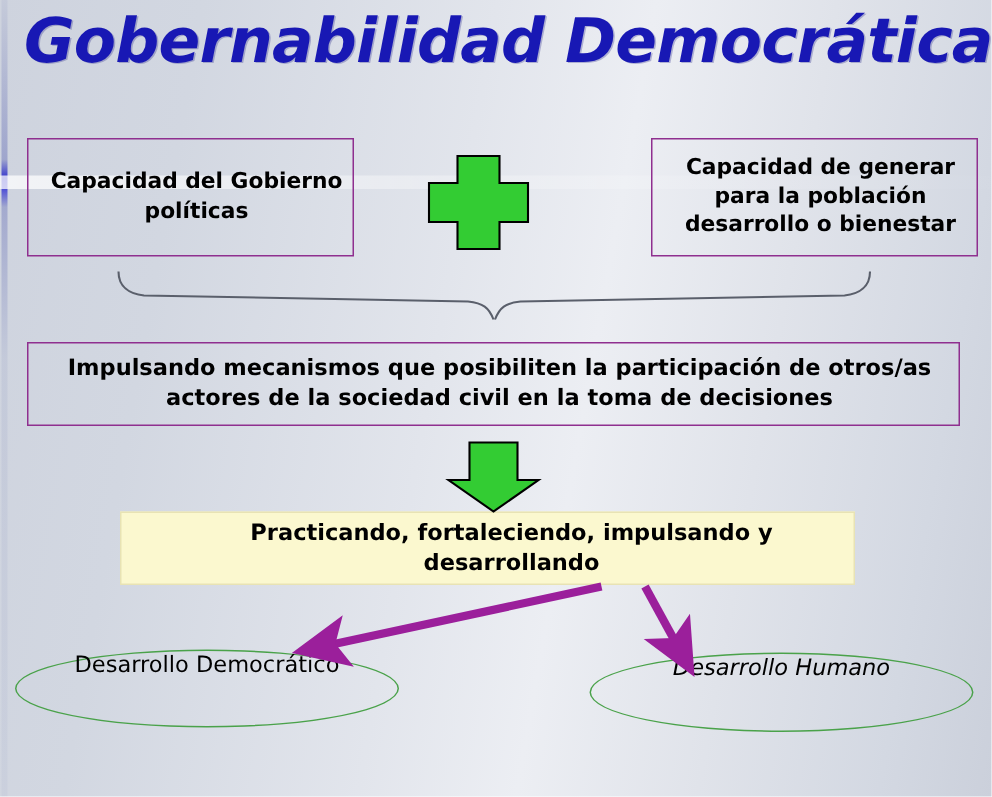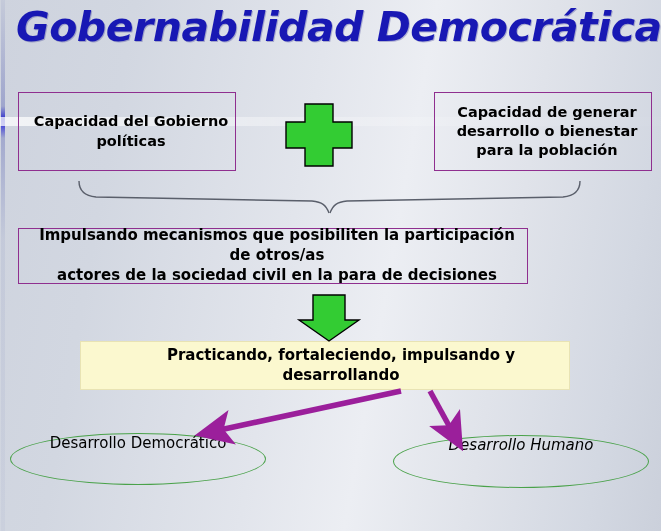--- a/index.html
+++ b/index.html
@@ -67,21 +67,21 @@
     background: transparent;
   }
   .box span { display: block; width: 100%; padding: 0 4px; font-weight: bold; }
   #box-gobierno {
     left: 18px; top: 92px; width: 218px; height: 79px;
   }
   #box-desarrollo {
     left: 423px; top: 92px; width: 218px; height: 79px; margin-left: 11px;
   }
   #box-mecanismos {
-    left: 18px; top: 228px; width: 510px; height: 56px;
+    left: 18px; top: 228px; width: 622px; height: 56px;
     font-size: 15px;
   }
   #box-cultura {
     left: 80px; top: 341px; width: 490px; height: 49px;
     background: #fbf8cf;
     border: 1px solid #e8e3b4;
     font-size: 15px;
     padding-left: 24px;
   }
   
@@ -125,29 +125,29 @@
   <div class="box" id="box-gobierno">
     <span>
       <span>Capacidad del Gobierno</span>
       <span>políticas</span>
     </span>
   </div>
 
   <div class="box" id="box-desarrollo">
     <span>
       <span>Capacidad de generar</span>
+      <span>para la población</span>
       <span>desarrollo o bienestar</span>
-      <span>para la población</span>
     </span>
   </div>
 
   <div class="box" id="box-mecanismos">
     <span>
       <span>Impulsando mecanismos que posibiliten la participación de otros/as</span>
-      <span>actores de la sociedad civil en la para de decisiones</span>
+      <span>actores de la sociedad civil en la toma de decisiones</span>
     </span>
   </div>
 
   <div class="box" id="box-cultura">
     <span>
       <span>Practicando, fortaleciendo, impulsando y desarrollando</span>
     </span>
   </div>
 
   <div class="ellipse" id="ellipse-democratico">

